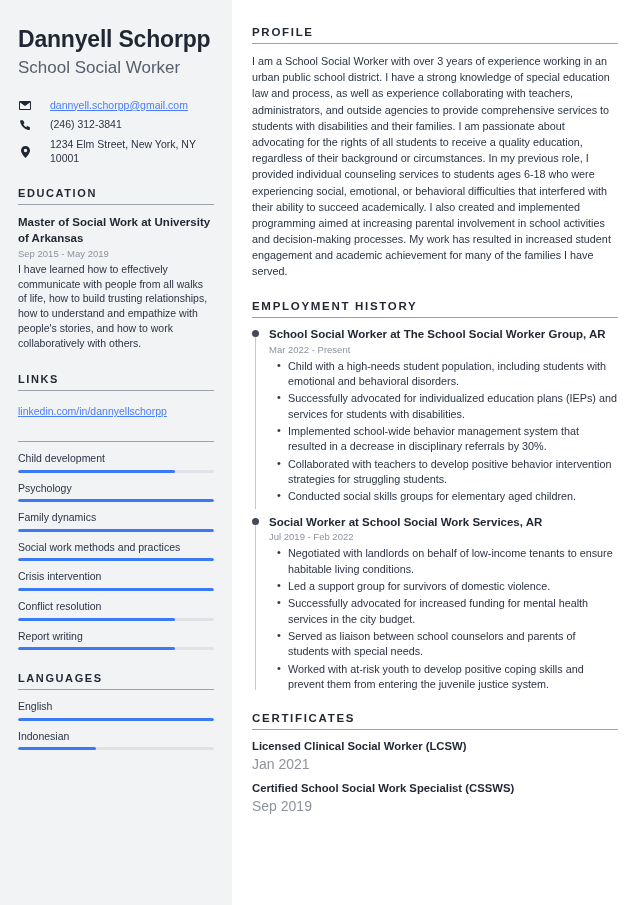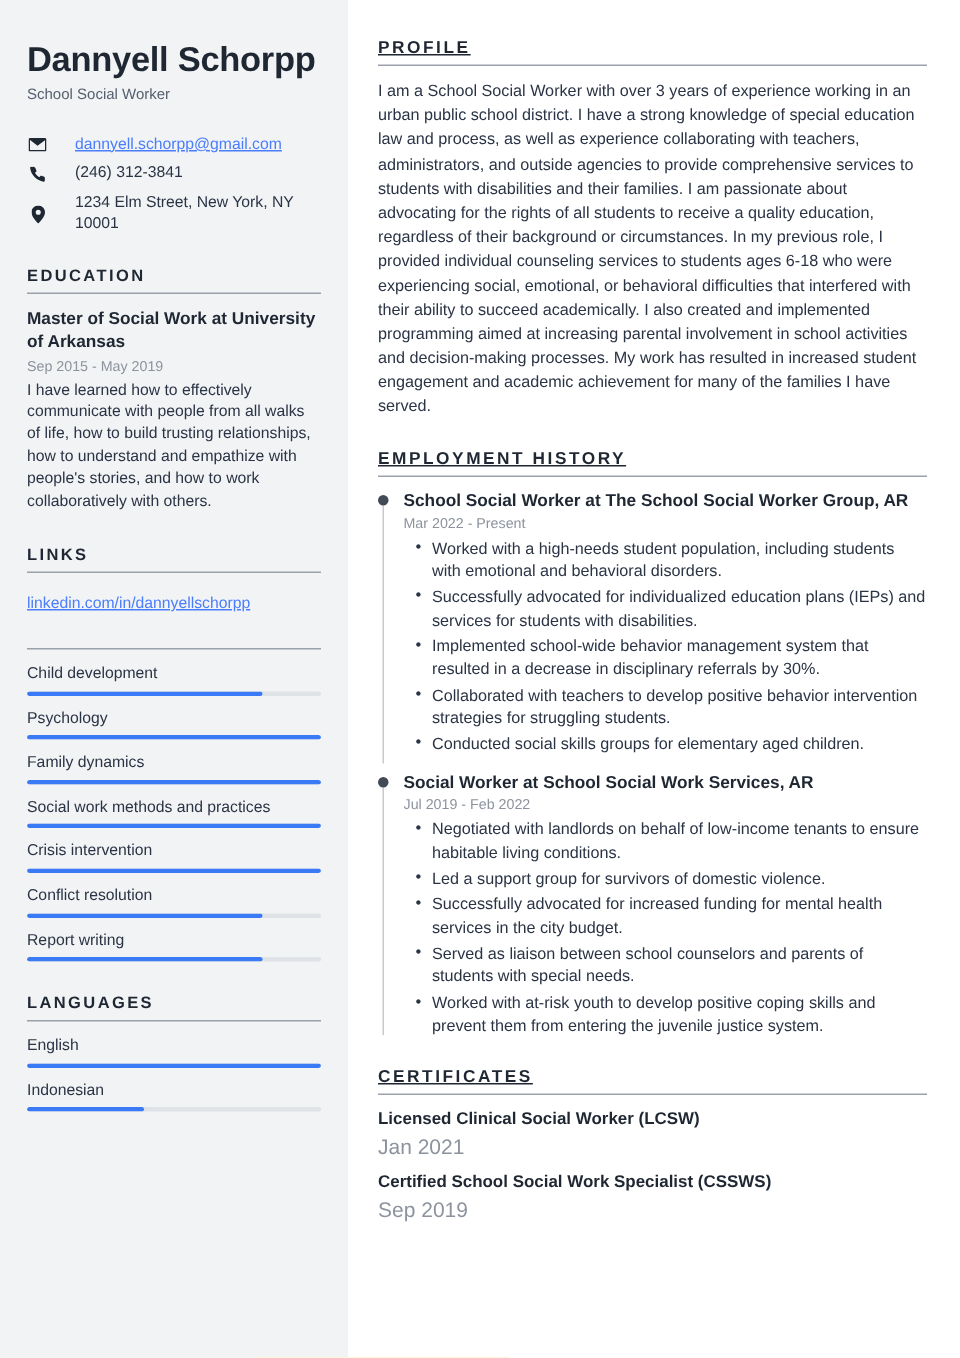--- a/index.html
+++ b/index.html
@@ -33,21 +33,21 @@
   .name {
     font-size: 23px;
     font-weight: 700;
     line-height: 1.16;
     color: #1f2733;
     letter-spacing: -0.2px;
     margin: 0 0 2px 0;
     word-wrap: break-word;
   }
   .job-title {
-    font-size: 10px;
+    font-size: 17px;
     color: #555f6d;
     margin: 4px 0 0 0;
     line-height: 1.3;
   }
   .contact-list {
     margin-top: 20px;
   }
   .contact-row {
     display: flex;
     align-items: center;
@@ -144,21 +144,20 @@
     background: #ffffff;
   }
   .main-section { margin-bottom: 20px; }
   .main-heading {
     font-size: 11.5px;
     font-weight: 700;
     letter-spacing: 1.7px;
     color: #1f2733;
     text-transform: uppercase;
     margin: 0 0 5px 0;
-    text-decoration: underline;
   }
   .main-rule {
     height: 1px;
     background: #9aa1ab;
     width: 100%;
     margin-bottom: 9px;
   }
   .profile-text {
     font-size: 10.8px;
     line-height: 1.5;
@@ -376,21 +375,21 @@
       <h2 class="main-heading">EMPLOYMENT HISTORY</h2>
       <div class="main-rule"></div>
 
       <div class="timeline">
 
         <div class="job">
           <span class="job-bullet"></span>
           <p class="job-heading">School Social Worker at The School Social Worker Group, AR</p>
           <p class="job-date">Mar 2022 - Present</p>
           <ul class="job-points">
-            <li>Worked with a high-needs student population, including students with emotional and behavioral disorders.</li>
+            <li>Child with a high-needs student population, including students with emotional and behavioral disorders.</li>
             <li>Successfully advocated for individualized education plans (IEPs) and services for students with disabilities.</li>
             <li>Implemented school-wide behavior management system that resulted in a decrease in disciplinary referrals by 30%.</li>
             <li>Collaborated with teachers to develop positive behavior intervention strategies for struggling students.</li>
             <li>Conducted social skills groups for elementary aged children.</li>
           </ul>
         </div>
 
         <div class="job">
           <span class="job-bullet"></span>
           <p class="job-heading">Social Worker at School Social Work Services, AR</p>

